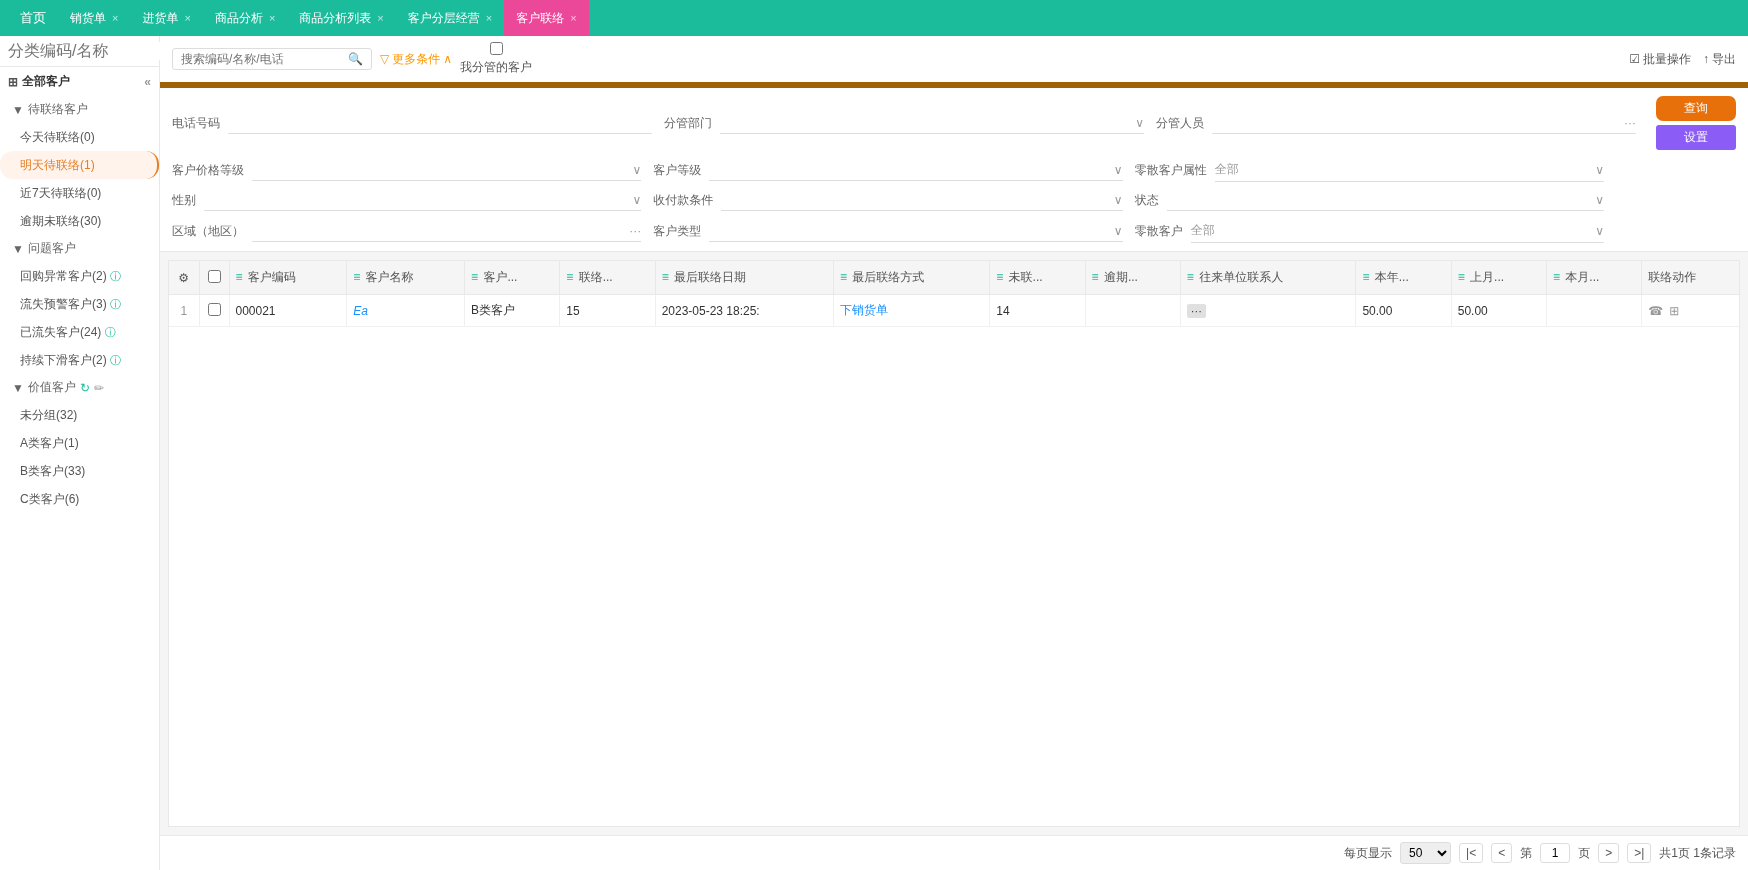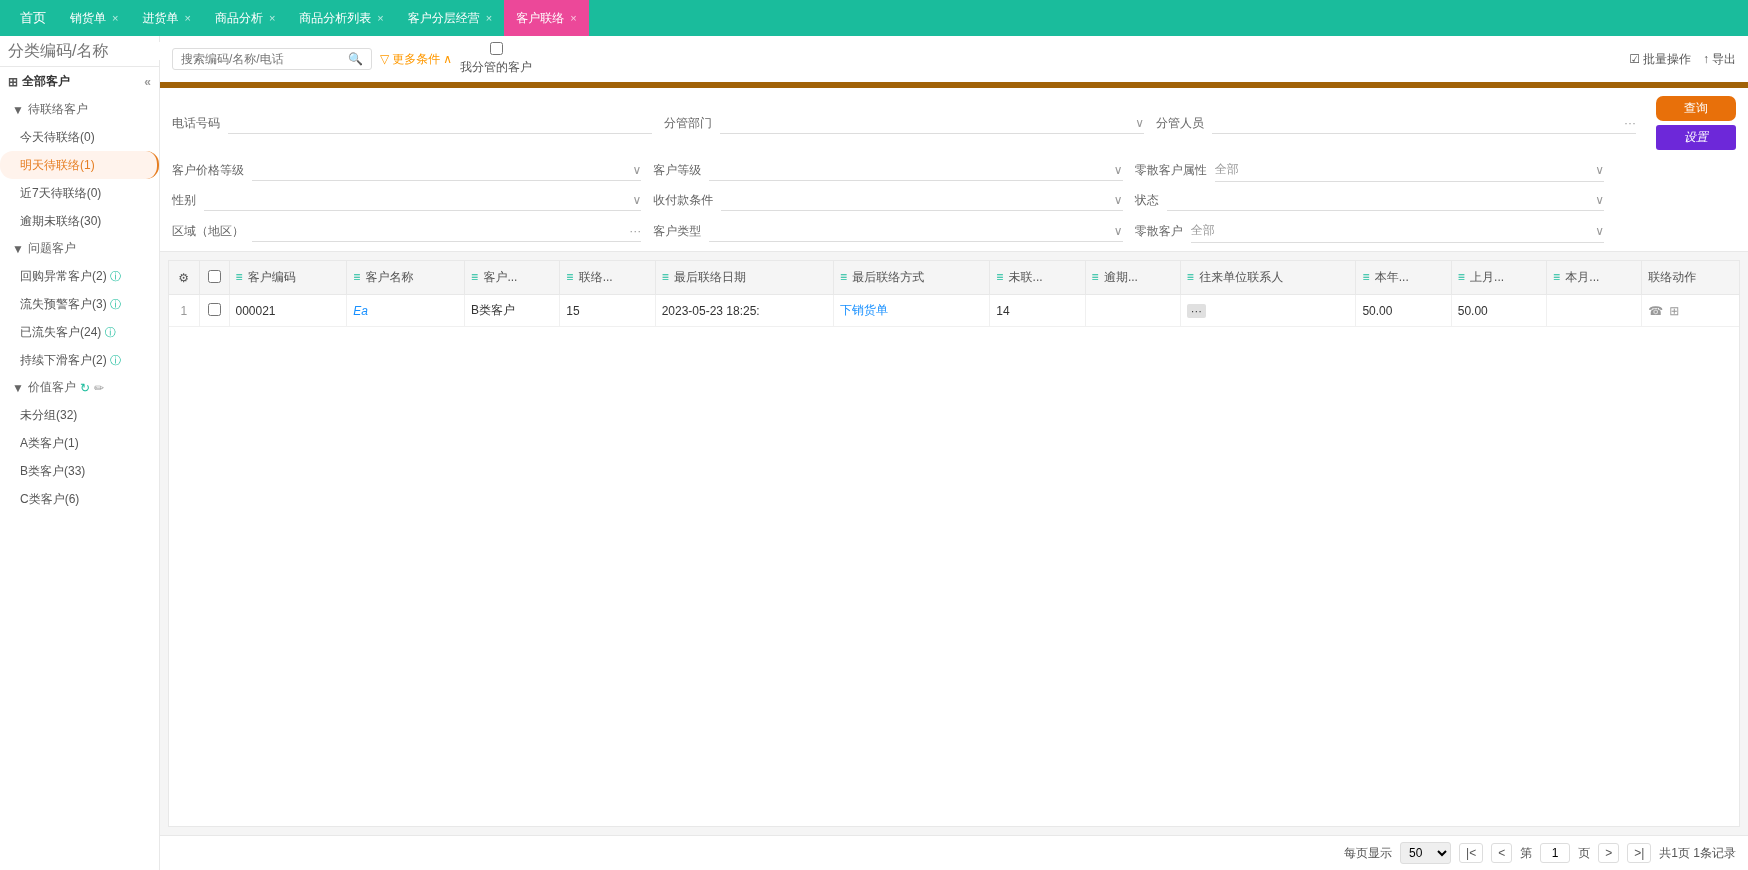--- a/index.html
+++ b/index.html
@@ -225,28 +225,27 @@
     .query-btn {
       background: #e8700a;
       color: #fff;
       border: none;
       padding: 4px 14px;
       border-radius: 7px;
       cursor: pointer;
       font-size: 12px;
     }
     .settings-btn {
-      background: #6d28d9;
+      background: #8b5cf6;
       color: #fff;
       border: none;
       padding: 4px 28px;
       border-radius: 3px;
       cursor: pointer;
       font-size: 12px;
-      font-style: italic;
     }
 
     
     .table-container {
       flex: 1;
       overflow: auto;
       background: #fff;
       margin: 8px;
       border: 1px solid #e8e8e8;
     }

